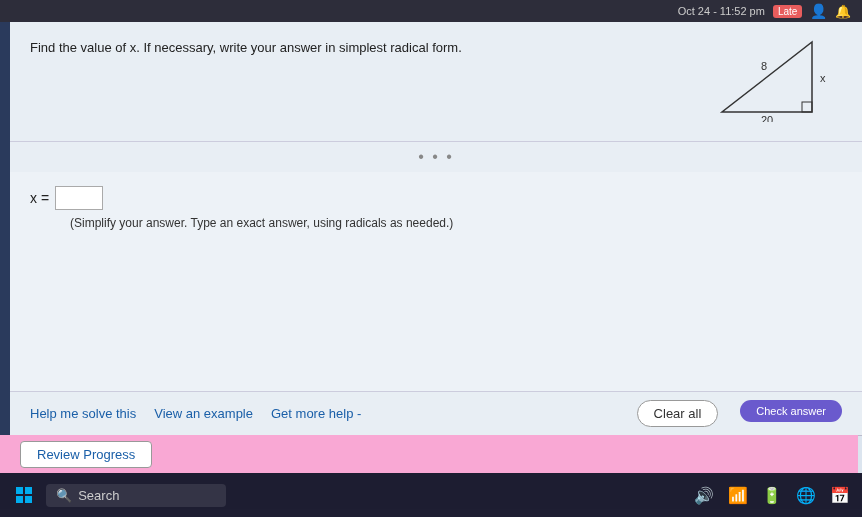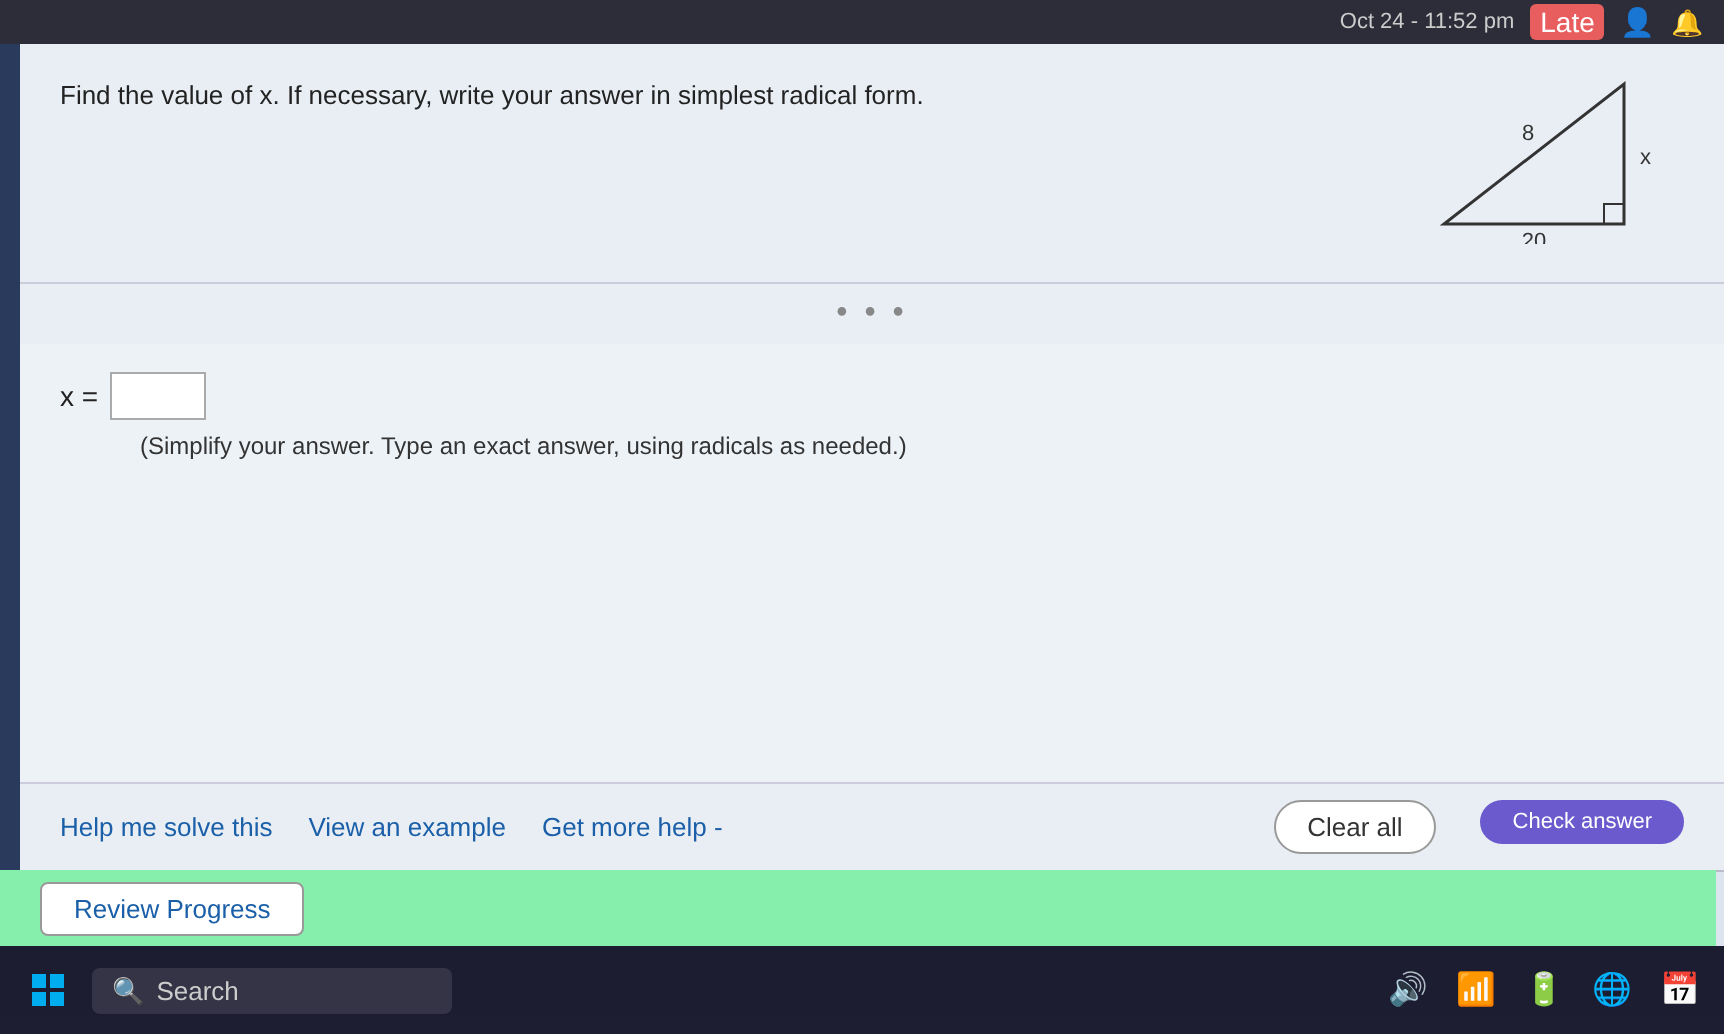--- a/index.html
+++ b/index.html
@@ -26,21 +26,21 @@
       padding-right: 10px;
       gap: 8px;
     }
     .taskbar-top-time {
       color: #ccc;
       font-size: 11px;
     }
     .late-badge {
       background: #e85d5d;
       color: white;
-      font-size: 14px;
+      font-size: 10px;
       padding: 1px 5px;
       border-radius: 3px;
     }
 
     
     .main-content {
       position: absolute;
       top: 22px;
       left: 10px;
       right: 0;
@@ -224,21 +224,21 @@
       align-items: center;
       gap: 4px;
     }
 
     
     .bottom-bar {
       position: absolute;
       bottom: 44px;
       left: 0;
       right: 4px;
-      background: #86efac;
+      background: #f9a8d4;
       height: 38px;
       display: flex;
       align-items: center;
       padding: 0 20px;
     }
 
     .btn-review {
       background: white;
       border: 1px solid #999;
       border-radius: 4px;

